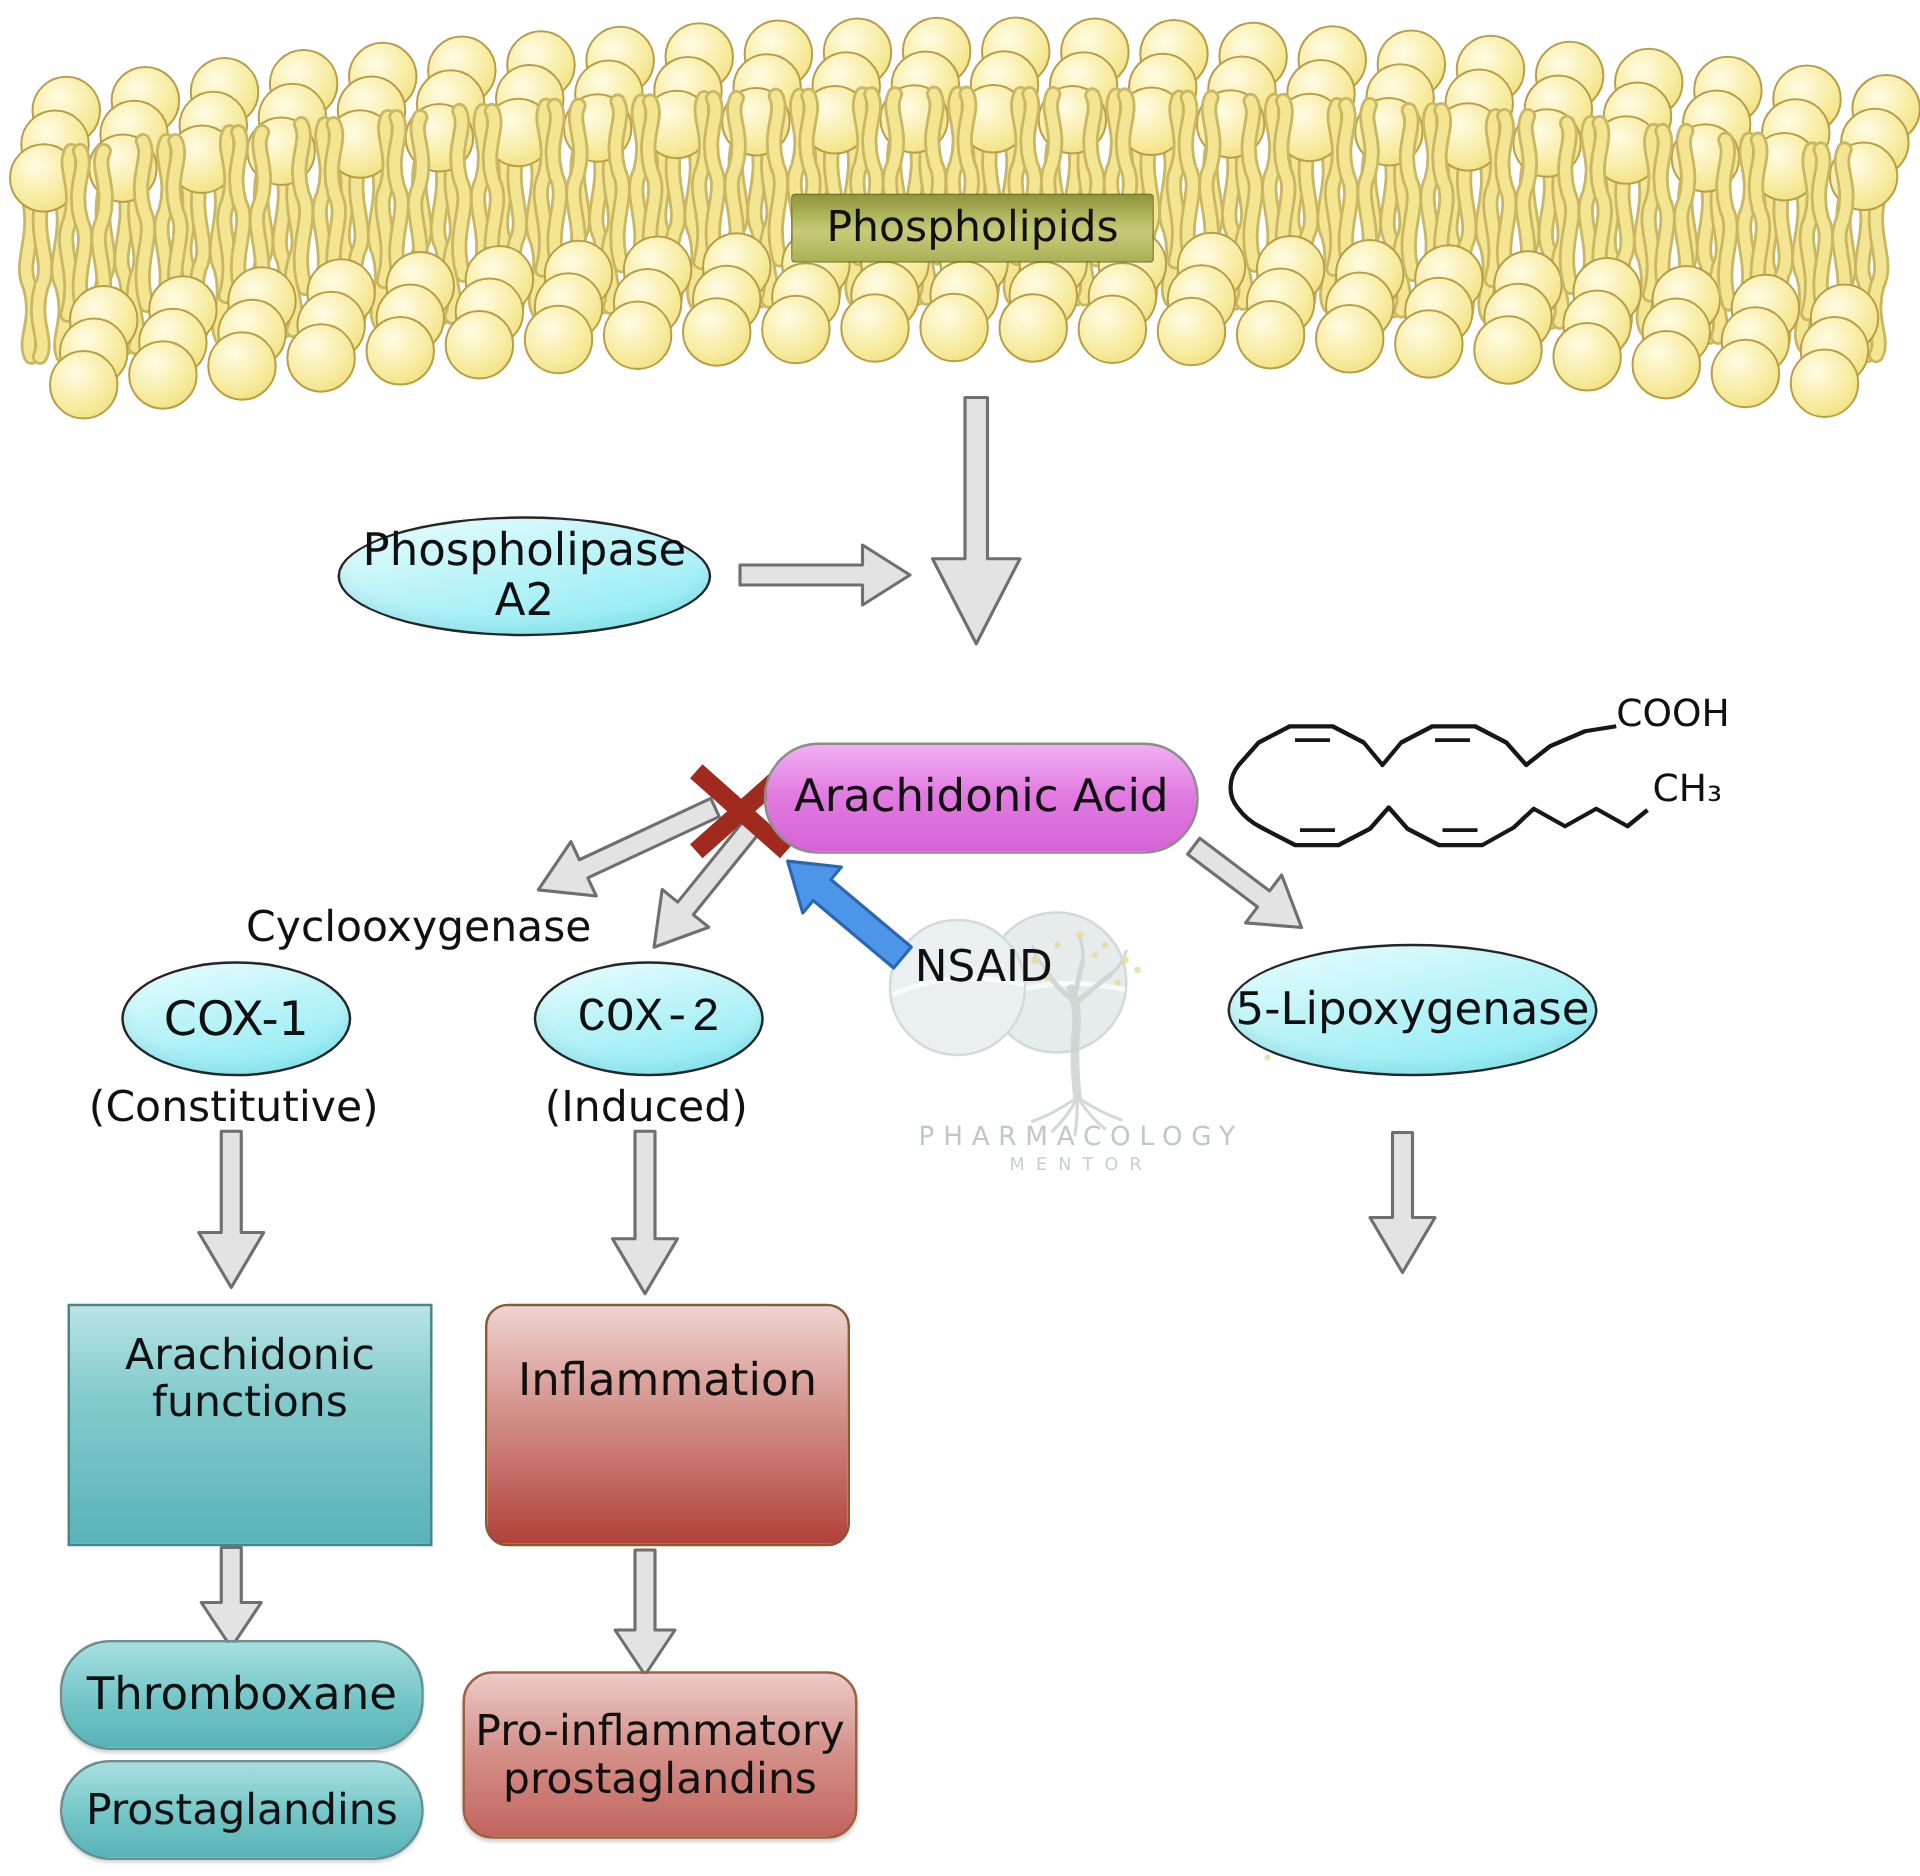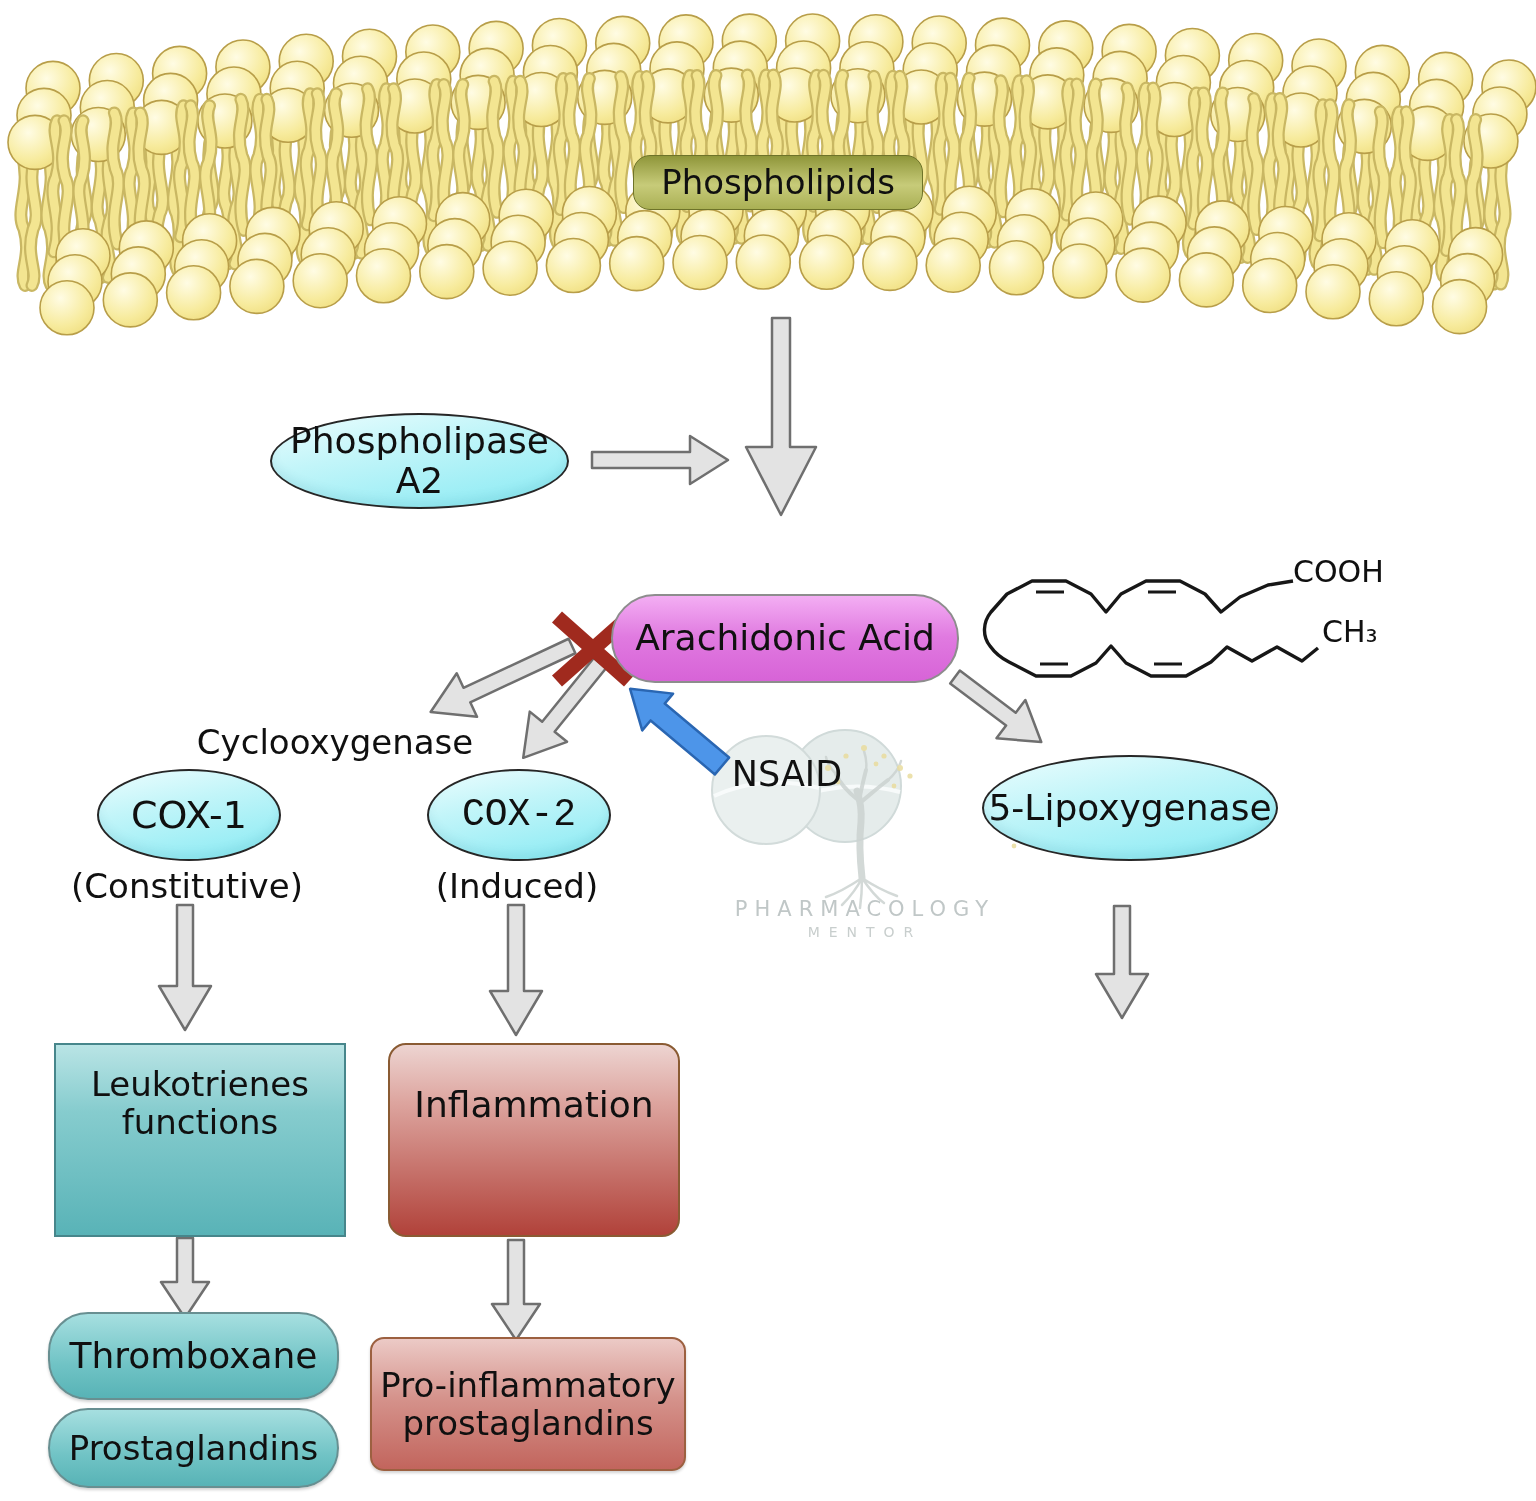--- a/index.html
+++ b/index.html
@@ -6,30 +6,30 @@
   #stage{position:relative;width:1536px;height:1501px;background:#fff;overflow:hidden;
          font-family:"DejaVu Sans","Liberation Sans",sans-serif;color:#111;}
   #diagram-svg{position:absolute;left:0;top:0;z-index:1;}
   .lbl{position:absolute;z-index:3;display:flex;align-items:center;justify-content:center;
        text-align:center;color:#101010;line-height:1.12;}
   .ellipse{border-radius:50%;border:2.2px solid #262626;
        background:linear-gradient(168deg,#ecfdfe 0%,#c2f5f9 38%,#87eaf3 100%);
        box-shadow:inset 0 -6px 10px rgba(0,90,110,.08);}
   .pill-magenta{border-radius:44px;border:2px solid #8d8d8d;
        background:linear-gradient(180deg,#f3aef3 0%,#e07ae0 48%,#d763d7 100%);}
-  .box-olive{border-radius:17px;border:1.5px solid #6e7329;
+  .box-olive{border-radius:3px;border:1.5px solid #6e7329;
        background:linear-gradient(180deg,#8f963a 0%,#c7cb79 55%,#aab055 100%);}
   .box-teal{border:2px solid #47868b;
        background:linear-gradient(180deg,#b9e4e5 0%,#86ccce 35%,#59b3b7 100%);}
   .box-red{border:2px solid #8a5b33;
        background:linear-gradient(180deg,#edd4d1 0%,#dda59f 30%,#b1423a 100%);}
   .pill-teal{border-radius:40px;border:2px solid #688f91;
        background:linear-gradient(180deg,#a6dfe0 0%,#70c3c5 60%,#58b3b6 100%);
        box-shadow:0 2px 3px rgba(0,0,0,.18);}
-  .pill-red{border-radius:14px;border:2px solid #9c6040;
+  .pill-red{border-radius:24px;border:2px solid #9c6040;
        background:linear-gradient(180deg,#eccac6 0%,#d5938c 45%,#c2655d 100%);
        box-shadow:0 2px 3px rgba(0,0,0,.18);}
   .plain{background:none;border:none;}
   .wm{color:#c0c7c7;z-index:2;}
 </style>
 </head>
 <body>
 
 <div id="stage">
 
@@ -657,21 +657,21 @@
 
   <div class="lbl ellipse" style="left:427px;top:769px;width:180px;height:88px;font-size:38px;font-family:Liberation Mono, monospace;">COX-2</div>
   <div class="lbl plain" style="left:392px;top:866px;width:250px;height:40px;font-size:34px;">(Induced)</div>
 
   <div class="lbl plain" style="left:722px;top:756px;width:130px;height:38px;font-size:35px;">NSAID</div>
 
   <div class="lbl ellipse" style="left:982px;top:755px;width:292px;height:102px;font-size:36px;">5-Lipoxygenase</div>
 
   <div class="lbl box-teal" style="left:54px;top:1043px;width:288px;height:190px;font-size:34px;align-items:flex-start;padding-top:0;">
     <div style="margin-top:20px;">
-      <div>Leukotrienes</div>
+      <div>Arachidonic</div>
       <div>functions</div>
     </div>
   </div>
 
   <div class="lbl box-red" style="left:388px;top:1043px;width:288px;height:190px;font-size:36px;align-items:flex-start;border-radius:18px;">
     <div style="margin-top:40px;">Inflammation</div>
   </div>
 
 
   <div class="lbl pill-teal" style="left:48px;top:1312px;width:287px;height:84px;font-size:36px;">Thromboxane</div>

